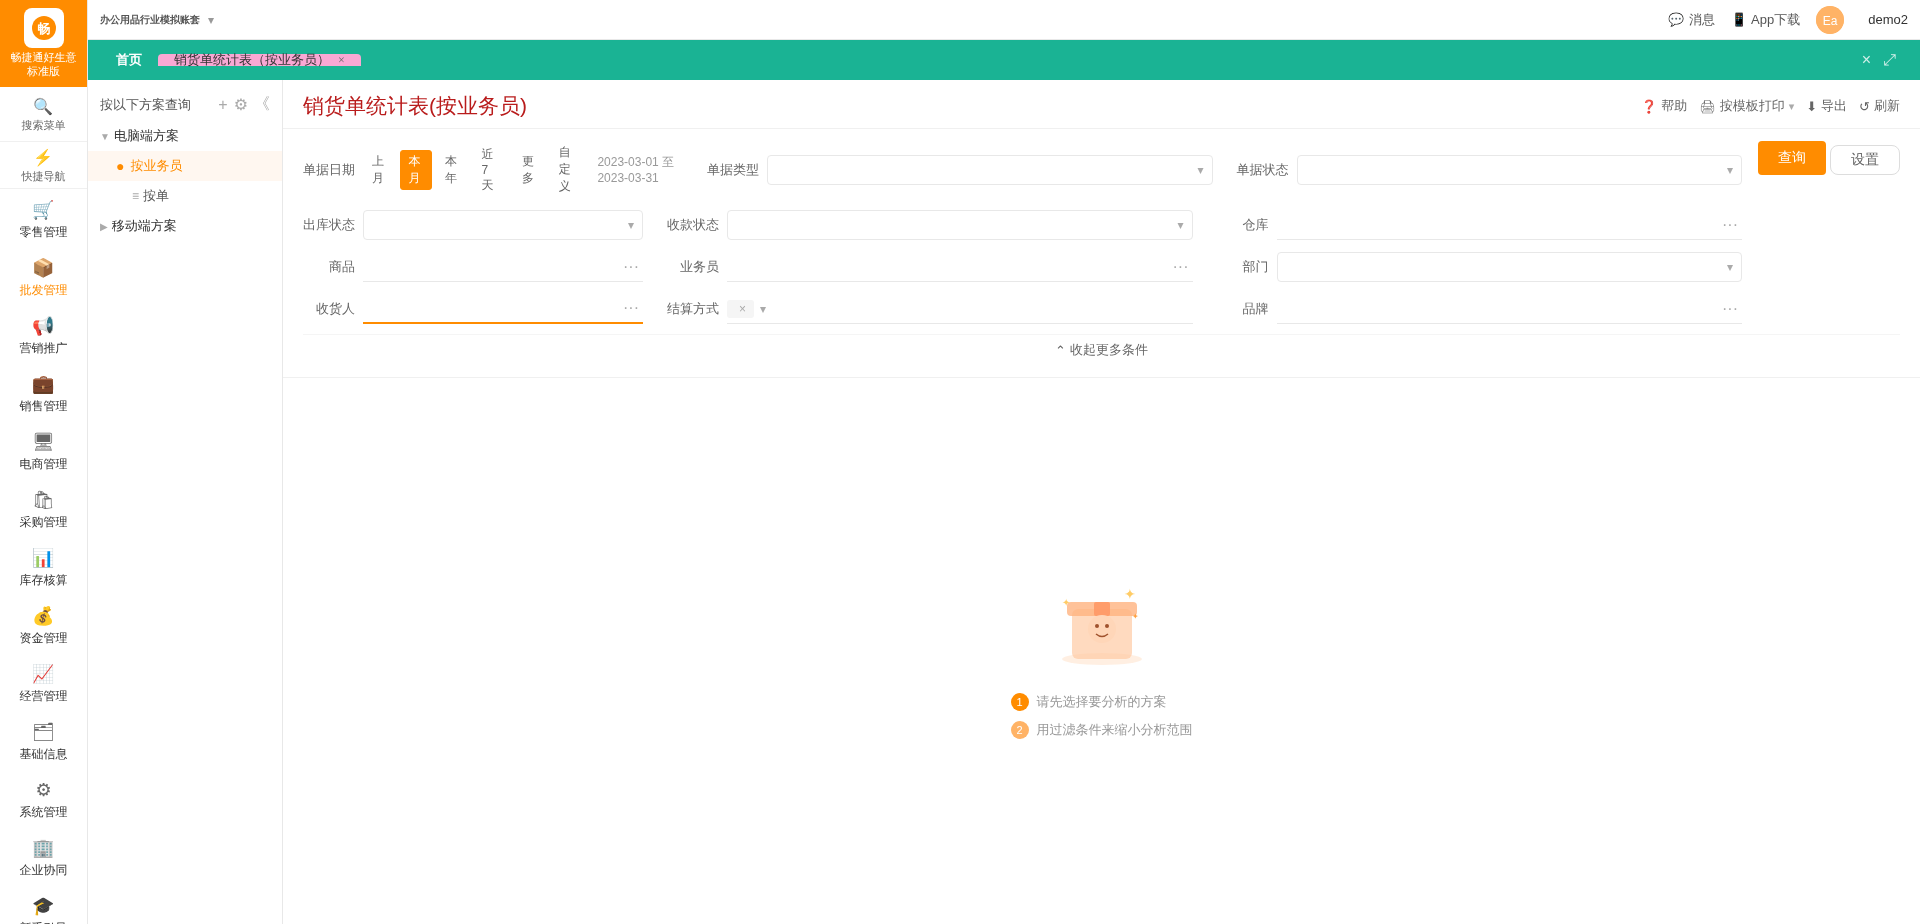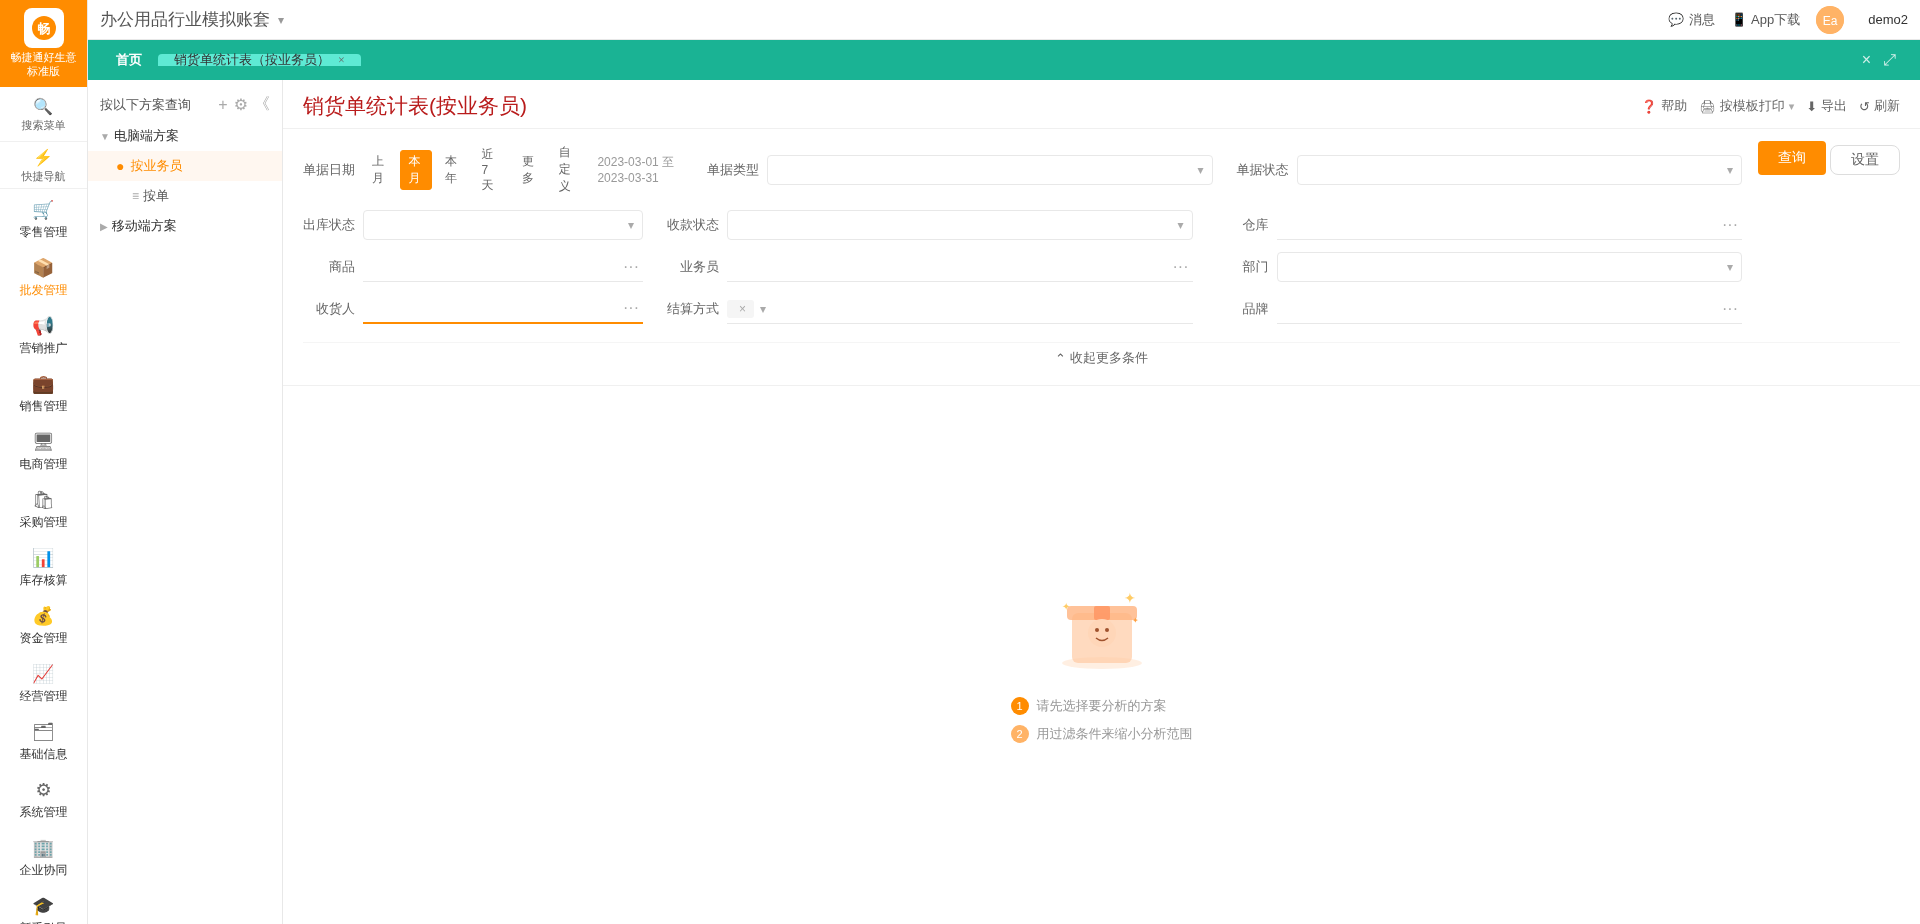--- a/index.html
+++ b/index.html
@@ -23,32 +23,32 @@
     .sidebar-item.active .sidebar-item-label { color: #ff8c00; }
     .sidebar-item-icon { font-size: 18px; color: #666; }
     .sidebar-item.active .sidebar-item-icon { color: #ff8c00; }
 
     
     .main { flex: 1; display: flex; flex-direction: column; overflow: hidden; }
 
     
     .topbar { height: 40px; background: #fff; display: flex; align-items: center; padding: 0 12px; border-bottom: 1px solid #e8e8e8; justify-content: space-between; }
     .topbar-left { display: flex; align-items: center; gap: 8px; }
-    .topbar-title { font-size: 17px; color: #555; }
+    .topbar-title { font-size: 10px; color: #555; font-weight: bold; }
     .topbar-dropdown { font-size: 12px; color: #999; cursor: pointer; }
     .topbar-right { display: flex; align-items: center; gap: 16px; }
     .topbar-btn { display: flex; align-items: center; gap: 4px; color: #555; font-size: 13px; cursor: pointer; }
     .topbar-user { display: flex; align-items: center; gap: 24px; cursor: pointer; }
     .topbar-avatar { width: 28px; height: 28px; border-radius: 50%; background: #ffb366; display: flex; align-items: center; justify-content: center; font-size: 12px; color: #fff; overflow: hidden; }
     .topbar-username { font-size: 13px; color: #333; }
 
     
     .tabbar { height: 40px; background: #1ab394; display: flex; align-items: center; padding: 12px; }
     .tab { display: flex; align-items: center; height: 100%; padding: 0 16px; font-size: 13px; cursor: pointer; color: rgba(255,255,255,0.8); position: relative; }
-    .tab.active { background: #5eead4; color: #333; border-radius: 4px 4px 0 0; margin-top: 0; height: calc(100% - 4px); font-family: Liberation Serif, serif; }
+    .tab.active { background: #f9a8d4; color: #333; border-radius: 4px 4px 0 0; margin-top: 0; height: calc(100% - 4px); font-family: Liberation Serif, serif; }
     .tab.home { color: #fff; font-weight: bold; }
     .tab-close { margin-left: 8px; font-size: 12px; color: #666; cursor: pointer; }
     .tabbar-controls { margin-left: auto; display: flex; align-items: center; padding-right: 8px; gap: 4px; }
     .tabbar-ctrl-btn { color: rgba(255,255,255,0.8); font-size: 16px; cursor: pointer; padding: 4px; }
 
     
     .content { flex: 1; display: flex; overflow: hidden; background: #f5f5f5; }
 
     
     .left-panel { width: 195px; background: #fff; border-right: 1px solid #e8e8e8; display: flex; flex-direction: column; overflow-y: auto; padding: 8px 0; }
@@ -72,21 +72,21 @@
 
     
     .page-header { padding: 12px 20px 8px; display: flex; align-items: center; justify-content: space-between; background: #fff; border-bottom: 1px solid #f0f0f0; }
     .page-title { font-size: 21px; font-weight: 500; color: #b91c1c; }
     .page-actions { display: flex; align-items: center; gap: 12px; }
     .page-action-btn { display: flex; align-items: center; gap: 4px; font-size: 13px; color: #666; cursor: pointer; }
 
     
     .filter-area { padding: 12px 20px; background: #fff; border-bottom: 1px solid #f0f0f0; }
     .filter-row { display: flex; align-items: center; margin-bottom: 12px; gap: 0; }
-    .filter-row:last-child { margin-bottom: 8px; }
+    .filter-row:last-child { margin-bottom: 0; }
     .filter-item { display: flex; align-items: center; flex: 1; min-width: 0; }
     .filter-label { font-size: 13px; color: #666; white-space: nowrap; margin-right: 8px; min-width: 52px; text-align: right; }
     .filter-select-arrow { color: #aaa; font-size: 12px; }
     .filter-dots { color: #aaa; font-size: 16px; cursor: pointer; padding: 0 4px; }
     .filter-divider { width: 24px; }
 
     
     .date-filter { display: flex; align-items: center; gap: 4px; flex: 1; }
     .date-btn { padding: 2px 8px; border-radius: 3px; font-size: 12px; cursor: pointer; border: 1px solid transparent; color: #666; }
     .date-btn.active { background: #ff8c00; color: #fff; border-color: #ff8c00; }

